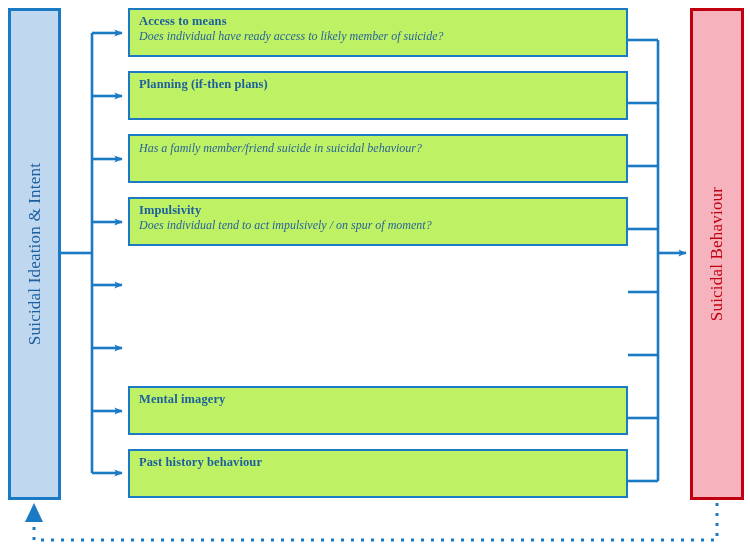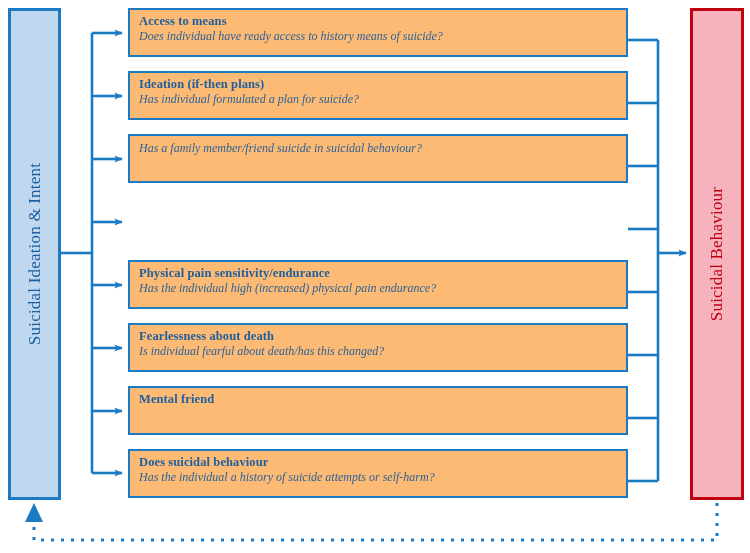--- a/index.html
+++ b/index.html
@@ -63,21 +63,21 @@
   #behaviour-box .pillar-label { color: #c00011; }
 
   
   .factor-box {
     position: absolute;
     left: 128px;
     width: 500px;
     height: 49px;
     box-sizing: border-box;
     border: 2.5px solid #1a7ac4;
-    background: #fdba74;
+    background: #bef264;
     padding: 4px 0 0 9px;
   }
   .factor-title {
     display: block;
     font-weight: bold;
     font-size: 12.5px;
     color: #1d5f9e;
     line-height: 1.12;
     letter-spacing: 0.1px;
   }
@@ -145,45 +145,39 @@
   <div class="pillar" id="ideation-box">
     <span class="pillar-label">Suicidal Ideation &amp; Intent</span>
   </div>
 
   <div class="pillar" id="behaviour-box">
     <span class="pillar-label">Suicidal Behaviour</span>
   </div>
 
   <div class="factor-box" style="top:8px">
     <span class="factor-title">Access to means</span>
-    <span class="factor-question">Does individual have ready access to history means of suicide?</span>
+    <span class="factor-question">Does individual have ready access to likely member of suicide?</span>
   </div>
 
   <div class="factor-box" style="top:71px">
-    <span class="factor-title">Ideation (if-then plans)</span>
-    <span class="factor-question">Has individual formulated a plan for suicide?</span>
+    <span class="factor-title">Planning (if-then plans)</span>
   </div>
 
   <div class="factor-box" style="top:134px">
     <span class="factor-question">Has a family member/friend suicide in suicidal behaviour?</span>
   </div>
 
-
-  <div class="factor-box" style="top:260px">
-    <span class="factor-title">Physical pain sensitivity/endurance</span>
-    <span class="factor-question">Has the individual high (increased) physical pain endurance?</span>
+  <div class="factor-box" style="top:197px">
+    <span class="factor-title">Impulsivity</span>
+    <span class="factor-question">Does individual tend to act impulsively / on spur of moment?</span>
   </div>
 
-  <div class="factor-box" style="top:323px">
-    <span class="factor-title">Fearlessness about death</span>
-    <span class="factor-question">Is individual fearful about death/has this changed?</span>
-  </div>
+
 
   <div class="factor-box" style="top:386px">
-    <span class="factor-title">Mental friend</span>
+    <span class="factor-title">Mental imagery</span>
   </div>
 
   <div class="factor-box" style="top:449px">
-    <span class="factor-title">Does suicidal behaviour</span>
-    <span class="factor-question">Has the individual a history of suicide attempts or self-harm?</span>
+    <span class="factor-title">Past history behaviour</span>
   </div>
 
 </div>
 
 </body></html>

